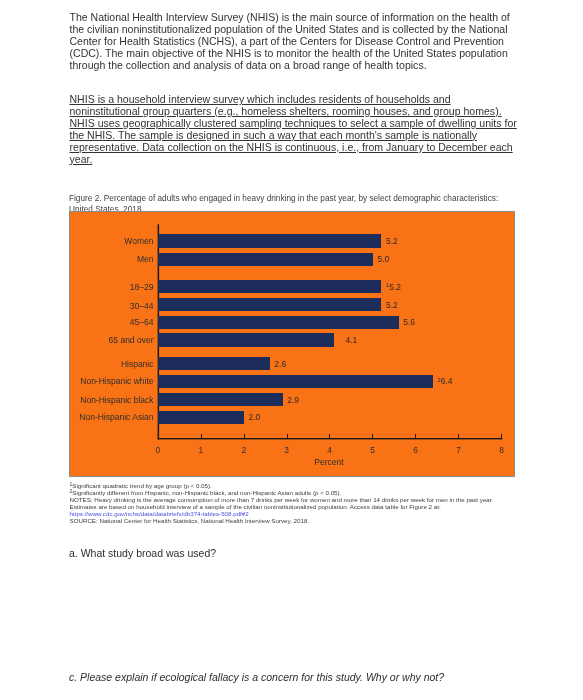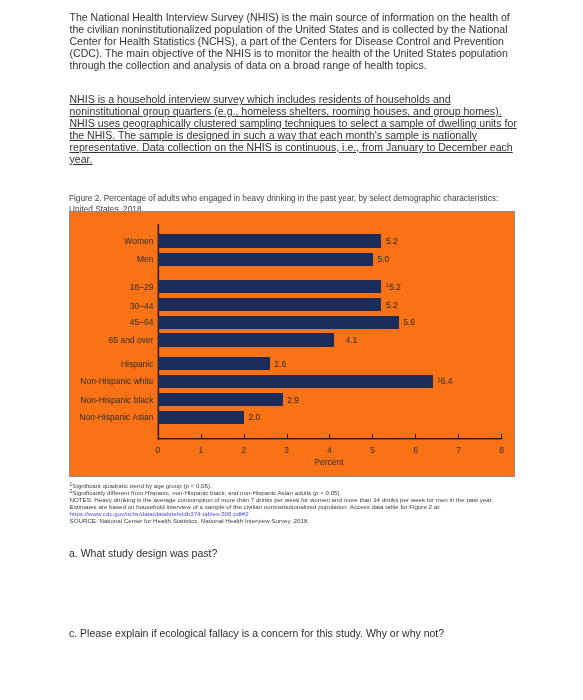--- a/index.html
+++ b/index.html
@@ -28,21 +28,21 @@
   .axtitle{position:absolute;font-size:8.5px;color:#2e2e2e;text-align:center;width:120px;}
 
   .notes{position:absolute;left:69.5px;width:460px;top:482.1px;font-size:6.2px;line-height:7.0px;color:#3d3d3d;}
   .notes sup{font-size:5px;vertical-align:baseline;position:relative;top:-1.7px;line-height:0;}
   .notes .url{color:#4d4de0;text-decoration:none;}
 
   .q{position:absolute;left:69px;width:445px;font-size:10.5px;line-height:12.1px;color:#2d2d2d;
      padding-left:18px;text-indent:-18px;}
   #qa{top:547.4px;}
   #qb{top:599.9px;}
-  #qc{top:627px;}
+  #qc{top:671px;font-style:italic;}
 </style>
 </head>
 <body>
 
 <div class="page">
 
   <div class="para" id="para1">The National Health Interview Survey (NHIS) is the main source of information on the health of the civilian noninstitutionalized population of the United States and is collected by the National Center for Health Statistics (NCHS), a part of the Centers for Disease Control and Prevention (CDC). The main objective of the NHIS is to monitor the health of the United States population through the collection and analysis of data on a broad range of health topics.</div>
   <div class="para" id="para2">NHIS is a household interview survey which includes residents of households and noninstitutional group quarters (e.g., homeless shelters, rooming houses, and group homes). NHIS uses geographically clustered sampling techniques to select a sample of dwelling units for the NHIS. The sample is designed in such a way that each month's sample is nationally representative. Data collection on the NHIS is continuous, i.e., from January to December each year.</div>
 
   <div class="figcap">Figure 2. Percentage of adults who engaged in heavy drinking in the past year, by select demographic characteristics: United States, 2018</div>
@@ -106,16 +106,16 @@
 
   <div class="notes">
     <div><sup>1</sup><span>Significant quadratic trend by age group (p &lt; 0.05).</span></div>
     <div><sup>2</sup><span>Significantly different from Hispanic, non-Hispanic black, and non-Hispanic Asian adults (p &lt; 0.05).</span></div>
     <div>NOTES: Heavy drinking is the average consumption of more than 7 drinks per week for women and more than 14 drinks per week for men in the past year.</div>
     <div>Estimates are based on household interview of a sample of the civilian noninstitutionalized population. Access data table for Figure 2 at:</div>
     <div><span class="url">https://www.cdc.gov/nchs/data/databriefs/db374-tables-508.pdf#2</span></div>
     <div>SOURCE: National Center for Health Statistics, National Health Interview Survey, 2018.</div>
   </div>
 
-  <div class="q" id="qa"><span>a.</span> <span>What study design was past?</span></div>
+  <div class="q" id="qa"><span>a.</span> <span>What study broad was used?</span></div>
   <div class="q" id="qc"><span>c.</span> <span>Please explain if ecological fallacy is a concern for this study. Why or why not?</span></div>
 
 </div>
 
 </body></html>

